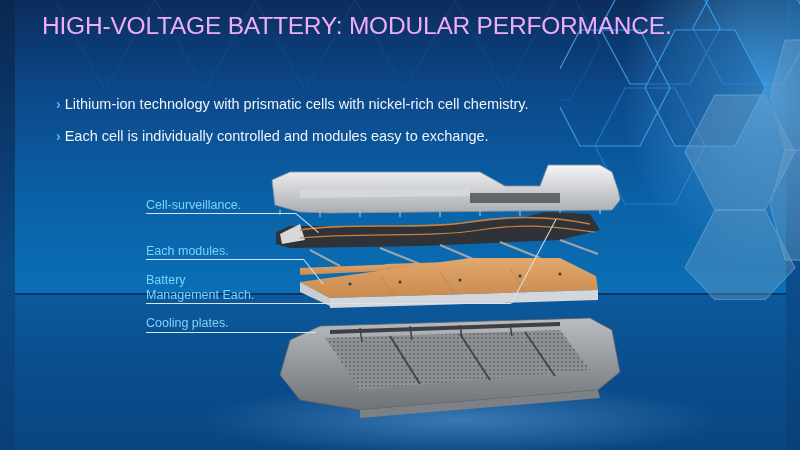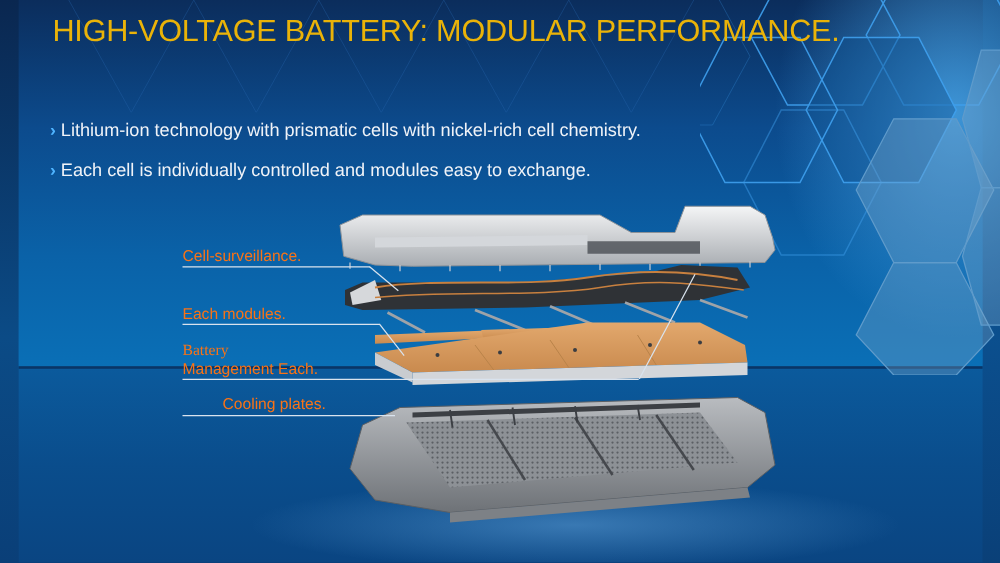--- a/index.html
+++ b/index.html
@@ -4,24 +4,24 @@
 <style>
   html,body{margin:0;padding:0;}
   body{width:800px;height:450px;overflow:hidden;position:relative;background:#0b3f78;font-family:"Liberation Sans",sans-serif;}
   .bg{position:absolute;inset:0;background:linear-gradient(180deg,#0a2a55 0%,#0d4a8a 30%,#0b5fa3 55%,#0a6cb4 64%,#0b4f8f 66%,#0b4a88 80%,#0a3f76 100%);}
   .edge-left{position:absolute;left:0;top:0;width:15px;height:450px;background:linear-gradient(180deg,#0a2750,#0b4b86 60%,#0a3f78);}
   .edge-right{position:absolute;right:0;top:0;width:14px;height:450px;background:linear-gradient(180deg,#0b3a6f,#0b4f8e 60%,#0a4078);}
   .panel{position:absolute;left:15px;top:0;width:771px;height:293px;background:linear-gradient(180deg,#0b2d5c 0%,#0c4b8d 35%,#0a62a8 70%,#0a6fb6 100%);}
   .horizon{position:absolute;left:15px;top:293px;width:771px;height:2px;background:#0a3566;}
   .lower{position:absolute;left:15px;top:295px;width:771px;height:155px;background:linear-gradient(180deg,#0b5a9c 0%,#0a4d8c 50%,#0a4582 100%);}
   .hex{position:absolute;}
-  .title{position:absolute;left:42px;top:12px;font-size:24.5px;color:#eab308;letter-spacing:-0.2px;white-space:nowrap;}
-  .bullet{position:absolute;left:40px;font-size:14.5px;color:#f0f3f8;white-space:nowrap;}
+  .title{position:absolute;left:42px;top:12px;font-size:24.5px;color:#f0abfc;letter-spacing:-0.2px;white-space:nowrap;}
+  .bullet{position:absolute;left:56px;font-size:14.5px;color:#f0f3f8;white-space:nowrap;}
   .bullet .chev{color:#4fb4ff;font-weight:bold;margin-right:4px;font-size:14px;}
-  .label{position:absolute;left:146px;font-size:12.5px;color:#f97316;line-height:14px;}
+  .label{position:absolute;left:146px;font-size:12.5px;color:#7dd3fc;line-height:14px;}
   .leader{position:absolute;height:1px;background:#d9e3ee;}
   .diag{position:absolute;height:1px;background:#d9e3ee;transform-origin:0 0;}
   .battery{position:absolute;left:0;top:0;width:800px;height:450px;}
 </style>
 </head>
 <body>
 
 <div class="bg"></div>
 <div class="edge-left"></div>
 <div class="edge-right"></div>
@@ -178,15 +178,15 @@
 <div class="leader" style="left:146px;top:213px;width:150px;"></div>
 <div class="diag" style="left:296px;top:213px;width:30px;transform:rotate(40deg);"></div>
 <div class="leader" style="left:146px;top:259px;width:158px;"></div>
 <div class="diag" style="left:304px;top:259px;width:32px;transform:rotate(52deg);"></div>
 <div class="leader" style="left:146px;top:303px;width:365px;"></div>
 <div class="diag" style="left:511px;top:303px;width:95px;transform:rotate(-62deg);"></div>
 <div class="leader" style="left:146px;top:332px;width:170px;"></div>
 
 <div class="label" style="top:198px;">Cell-surveillance.</div>
 <div class="label" style="top:244px;">Each modules.</div>
-<div class="label" style="top:273px;font-family:Liberation Serif, serif;">Battery</div>
+<div class="label" style="top:273px;">Battery</div>
 <div class="label" style="top:288px;">Management Each.</div>
-<div class="label" style="top:316px;margin-left:32px;">Cooling plates.</div>
+<div class="label" style="top:316px;">Cooling plates.</div>
 
 </body></html>

